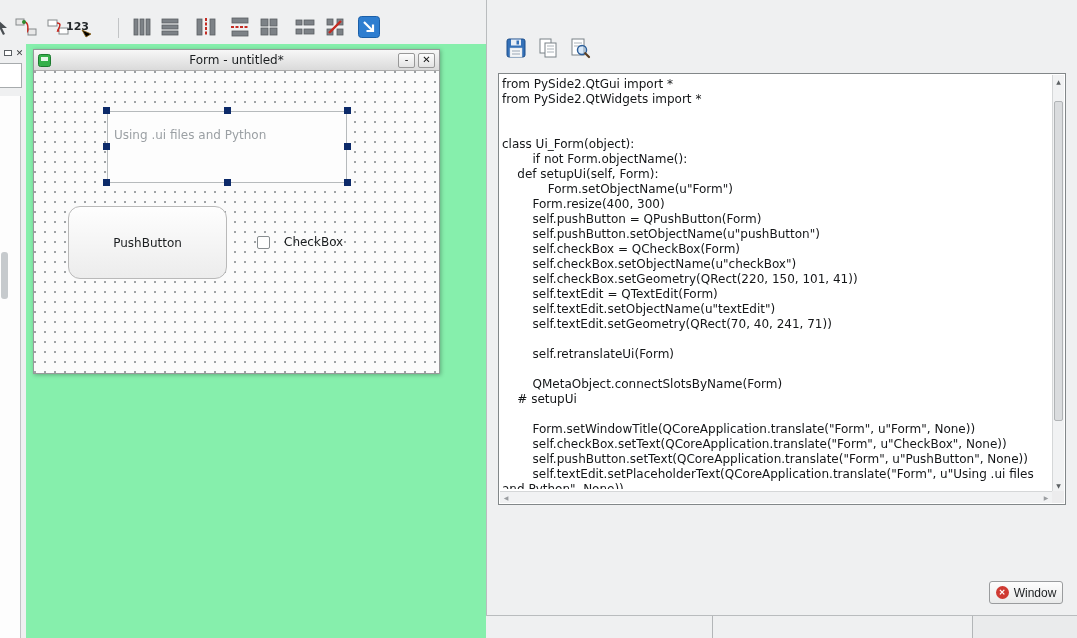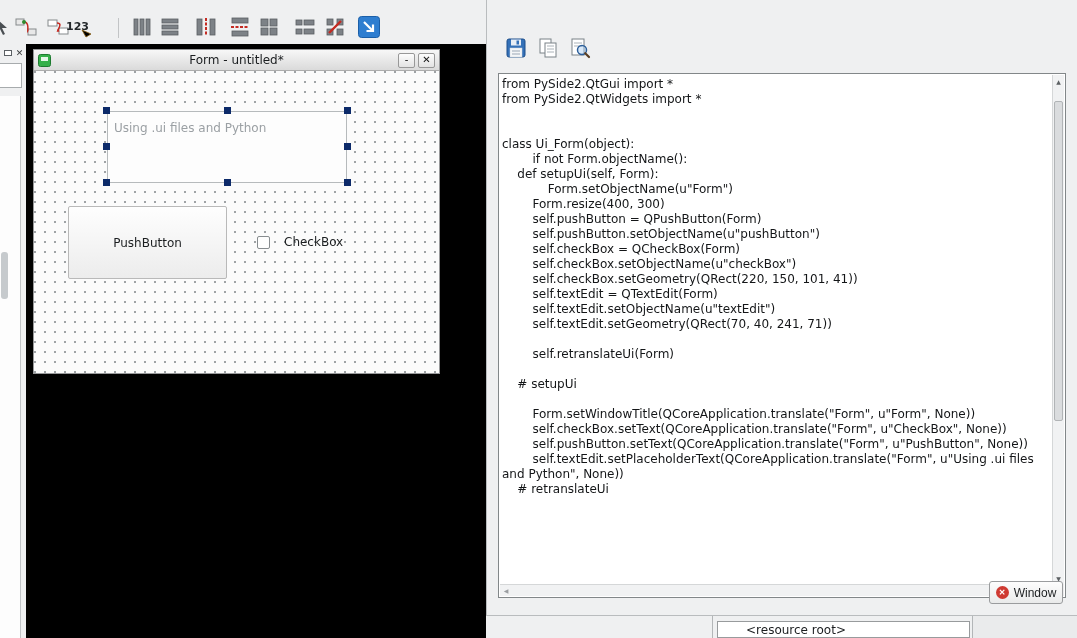--- a/index.html
+++ b/index.html
@@ -25,59 +25,59 @@
               align-items:center; justify-content:center; font-size:9px; color:#3a3d3f; }
   .dock-float-glyph { width:8px; height:6px; border:1px solid #5b6064; background:#fff; }
   .filter-box { position:absolute; left:0; top:19px; width:22px; height:25px;
                 background:#fff; border:1px solid #a7abad; border-left:none; }
   .left-list { position:absolute; left:0; top:52px; width:21px; height:542px;
                background:#fdfdfd; border-right:1px solid #c0c3c5; }
   .left-scroll-thumb { position:absolute; left:1px; top:156px; width:7px; height:47px;
                        background:#c6cacd; border-radius:3px; }
 
   
-  .mdi { position:absolute; left:26px; top:44px; width:460px; height:594px; background:#000000; }
+  .mdi { position:absolute; left:26px; top:44px; width:460px; height:594px; background:#86efac; }
 
   
   .form-window { position:absolute; left:7px; top:5px; width:407px; height:325px;
                  border:1px solid #97989a; background:#fbfbfb;
                  box-shadow:1px 1px 4px rgba(0,0,0,0.28); }
   .form-titlebar { position:relative; height:21px;
                    background:linear-gradient(#f7f7f7,#dadada);
                    border-bottom:1px solid #adadad;
                    display:flex; align-items:center; padding:0 4px; }
   .form-title { position:absolute; left:0; right:0; text-align:center; font-size:12px; color:#1b1e20; }
   .titlebar-btns { margin-left:auto; display:flex; gap:3px; z-index:2; }
   .tb-btn { width:17px; height:15px; border:1px solid #989898; border-radius:2px;
             background:linear-gradient(#fdfdfd,#e3e3e3); display:flex; align-items:center;
             justify-content:center; font-size:10px; line-height:1; color:#111; }
   .tb-btn.close { font-weight:bold; }
   .form-body { position:relative; height:302px; background-color:#fbfbfb;
                background-image:radial-gradient(#9fa3a6 0.9px, transparent 1.1px);
                background-size:10px 10px; background-position:6px 6px; overflow:hidden; }
 
   .w-textedit { position:absolute; left:73px; top:40px; width:240px; height:72px;
-                background:#fdfdfd; border:1px solid #b6babc; padding:9px 6px;
+                background:#fdfdfd; border:1px solid #b6babc; padding:16px 6px;
                 color:#9ba0a4; font-size:12px; }
   .handle { position:absolute; width:7px; height:7px; background:#0c2a69; }
 
   .w-pushbutton { position:absolute; left:34px; top:135px; width:159px; height:73px;
-                  border:1px solid #b9b9b9; border-radius:2px;
+                  border:1px solid #b9b9b9; border-radius:12px;
                   background:linear-gradient(#fefefe,#ececec);
                   display:flex; align-items:center; justify-content:center;
                   font-size:12px; color:#1b1e20; }
   .w-checkbox { position:absolute; left:223px; top:164px; display:flex; align-items:center; gap:14px; }
   .cb-indicator { width:13px; height:13px; background:#fefefe; border:1px solid #878c8f; border-radius:2px; }
 
   
   .code-dialog { position:absolute; left:486px; top:0; width:591px; height:616px;
                  background:#eff0f1; border-left:1px solid #b9bcbe; border-bottom:1px solid #b9bcbe; }
   .dlg-icon { position:absolute; top:36px; width:24px; height:24px; display:flex;
               align-items:center; justify-content:center; }
-  .code-area { position:absolute; left:11px; top:73px; width:568px; height:525px;
+  .code-area { position:absolute; left:11px; top:73px; width:568px; height:432px;
                background:#fff; border:1px solid #828789; }
   .code-view { position:absolute; left:3px; top:3px; right:15px; bottom:15px; overflow:hidden; }
   .code-line { white-space:pre; min-height:15px; line-height:15px; font-size:12px; color:#141618; }
 
   .vscroll { position:absolute; top:1px; right:1px; bottom:13px; width:12px;
              background:#f1f2f3; border-left:1px solid #d5d7d8; }
   .vscroll .arrow { position:absolute; left:0; width:11px; height:12px; display:flex;
                     align-items:center; justify-content:center; font-size:6px; color:#5c6063; }
   .vscroll .arrow.up { top:0; }
   .vscroll .arrow.down { bottom:0; }
@@ -301,20 +301,21 @@
           <div class="code-line">        self.pushButton.setObjectName(u"pushButton")</div>
           <div class="code-line">        self.checkBox = QCheckBox(Form)</div>
           <div class="code-line">        self.checkBox.setObjectName(u"checkBox")</div>
           <div class="code-line">        self.checkBox.setGeometry(QRect(220, 150, 101, 41))</div>
           <div class="code-line">        self.textEdit = QTextEdit(Form)</div>
           <div class="code-line">        self.textEdit.setObjectName(u"textEdit")</div>
           <div class="code-line">        self.textEdit.setGeometry(QRect(70, 40, 241, 71))</div>
           <div class="code-line"></div>
           <div class="code-line">        self.retranslateUi(Form)</div>
           <div class="code-line"></div>
+          <div class="code-line">        QMetaObject.connectSlotsByName(Form)</div>
           <div class="code-line">    # setupUi</div>
           <div class="code-line"></div>
           <div class="code-line">        Form.setWindowTitle(QCoreApplication.translate("Form", u"Form", None))</div>
           <div class="code-line">        self.checkBox.setText(QCoreApplication.translate("Form", u"CheckBox", None))</div>
           <div class="code-line">        self.pushButton.setText(QCoreApplication.translate("Form", u"PushButton", None))</div>
           <div class="code-line">        self.textEdit.setPlaceholderText(QCoreApplication.translate("Form", u"Using .ui files</div>
           <div class="code-line">and Python", None))</div>
           <div class="code-line">    # retranslateUi</div>
         </div>
       <div class="vscroll">
@@ -330,17 +331,16 @@
     </div>
 
     <button class="close-btn">
       <span class="close-red">✕</span>
       <span>Window</span>
     </button>
   </div>
 
   <div class="bottom-strip">
     <span class="bottom-vline"></span>
-    <div class="resource-box">&lt;resource root&gt;</div>
     <div class="bottom-right-pane"></div>
   </div>
 
 </div>
 
 </body></html>

